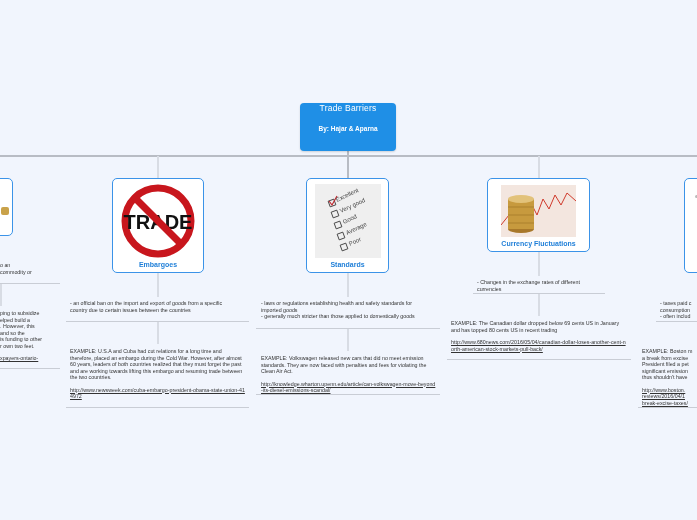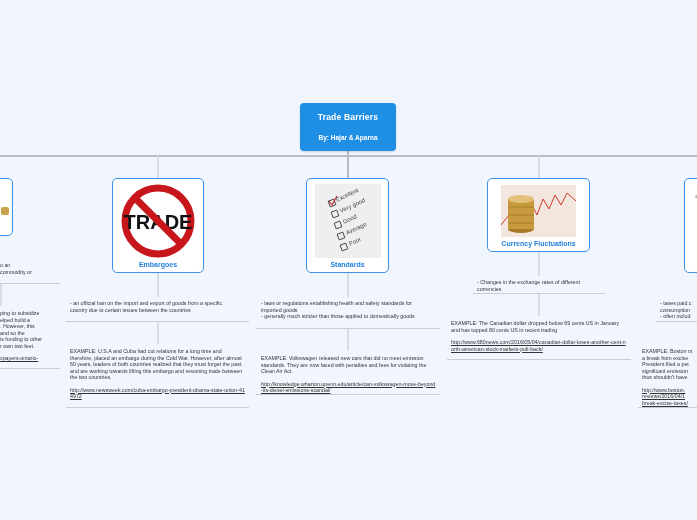--- a/index.html
+++ b/index.html
@@ -11,21 +11,21 @@
     }
     .canvas { position: absolute; left: 0; top: 0; width: 697px; height: 520px; }
     .line { position: absolute; background: #b8bcc4; }
     .hline { height: 2px; }
     .vline { width: 2px; background: #d8dce4; }
     .root {
       position: absolute; left: 300px; top: 103px; width: 96px; height: 48px;
       background: #1f8fe6; border-radius: 4px; color: #fff;
       text-align: center; box-shadow: 0 1px 2px rgba(0,0,0,0.15);
     }
-    .root .title { font-weight: bold; font-size: 8.5px; margin-top: 9px; letter-spacing: 0.2px; }
+    .root .title { font-weight: normal; font-size: 8.5px; letter-spacing: 0.2px; }
     .root .sub { font-weight: bold; font-size: 6.5px; margin-top: 12px; }
     .node {
       position: absolute; background: #fff; border: 1.5px solid #3b93e8;
       border-radius: 5px; text-align: center;
     }
     .node .label {
       position: absolute; left: 0; right: 0; bottom: 4px;
       color: #1f7fd8; font-weight: bold; font-size: 7px;
     }
     .node .img { position: absolute; }

